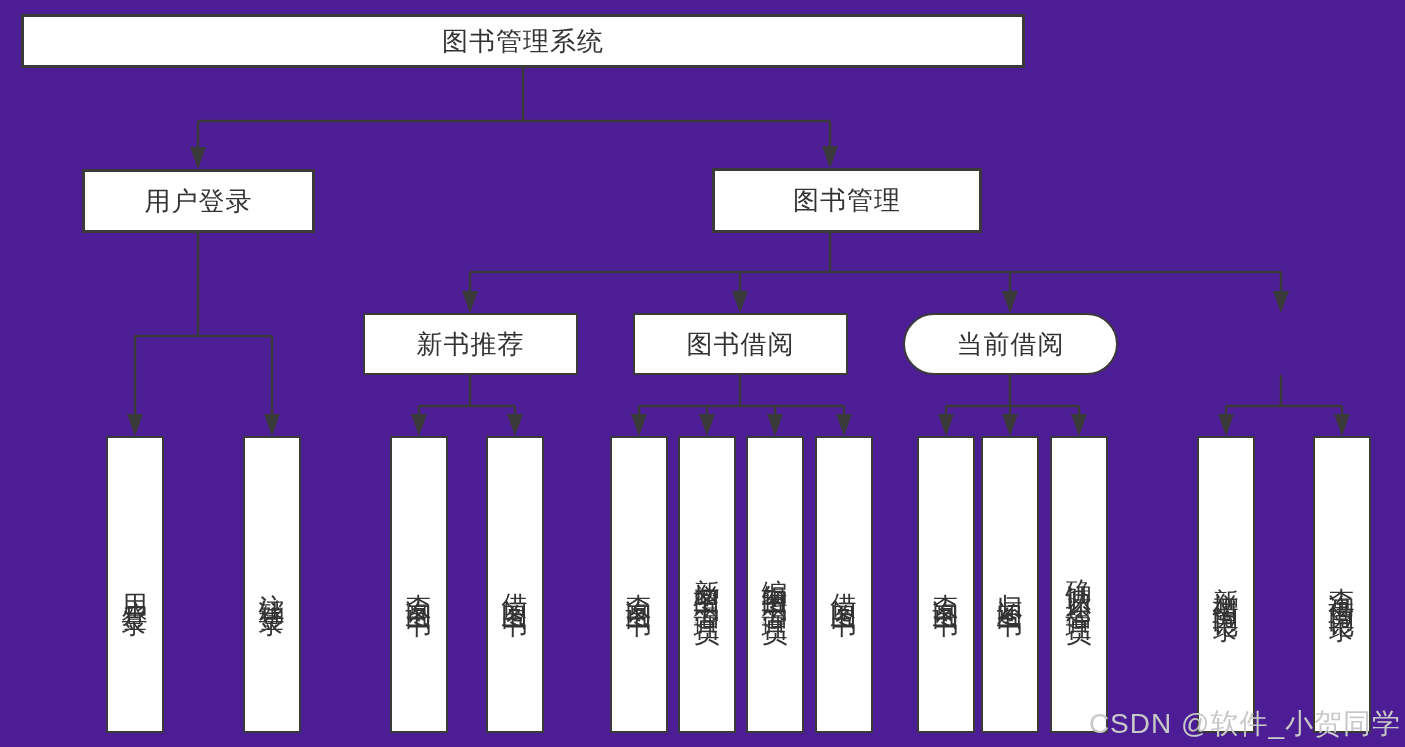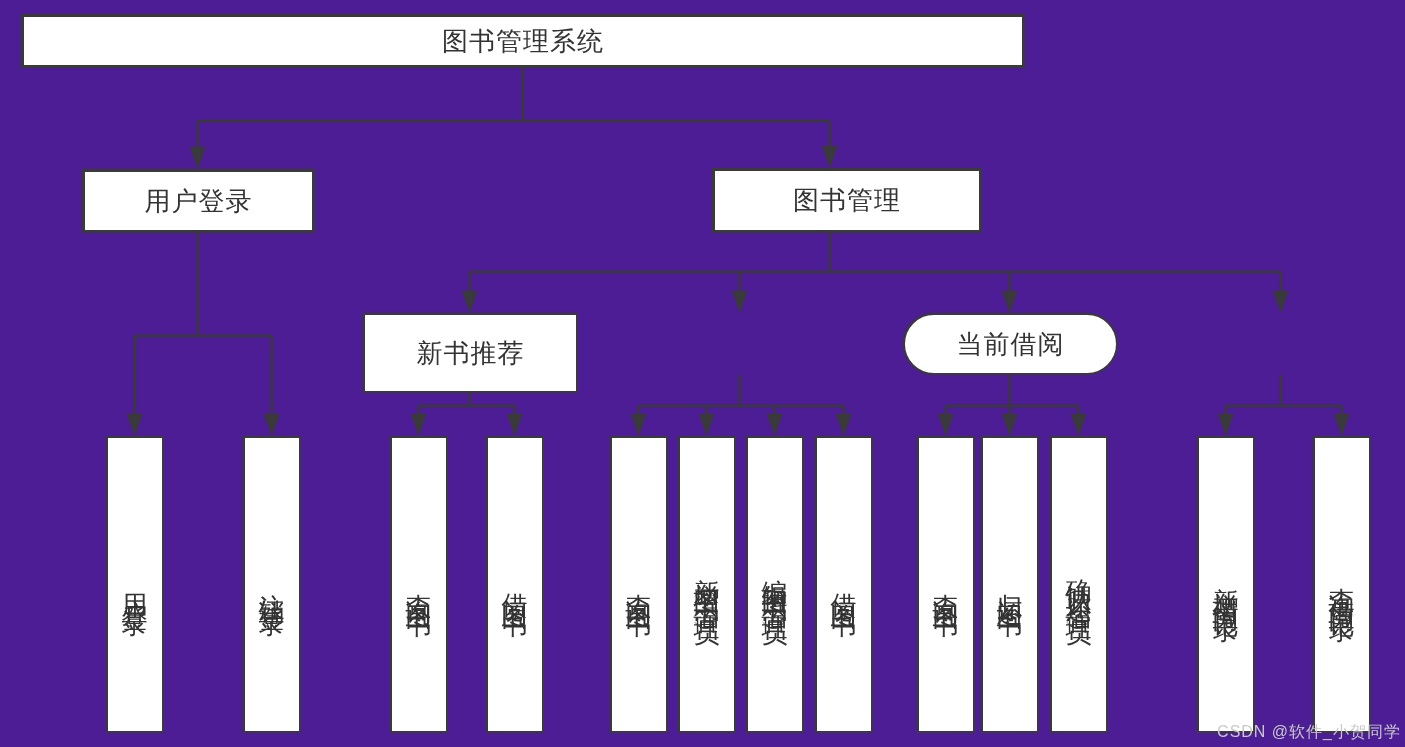--- a/index.html
+++ b/index.html
@@ -51,21 +51,21 @@
     text-orientation: mixed;
     font-size: 26px;
     letter-spacing: 6px;
     color: #333333;
     line-height: 1;
   }
   #watermark {
     position: absolute;
     right: 4px;
     bottom: 4px;
-    font-size: 16px;
+    font-size: 28px;
     color: #c9c9c9;
     letter-spacing: 1px;
     white-space: nowrap;
   }
 </style>
 </head>
 <body>
 
 <div id="stage">
 
@@ -113,22 +113,25 @@
     <span class="lbl-h">图书管理系统</span>
   </div>
 
   <div class="node lvl2" style="left:82px; top:169px; width:233px; height:64px;">
     <span class="lbl-h">用户登录</span>
   </div>
   <div class="node lvl2" style="left:712px; top:168px; width:270px; height:65px;">
     <span class="lbl-h">图书管理</span>
   </div>
 
-  <div class="node lvl3" style="left:363px; top:313px; width:215px; height:80px;">
+  <div class="node lvl3" style="left:363px; top:313px; width:215px; height:62px;">
     <span class="lbl-h">新书推荐</span>
+  </div>
+  <div class="node lvl3" style="left:633px; top:313px; width:215px; height:62px;">
+    <span class="lbl-h">图书借阅</span>
   </div>
   <div class="node lvl3" style="left:903px; top:313px; width:215px; height:62px;border-radius:31px;">
     <span class="lbl-h">当前借阅</span>
   </div>
 
   <div class="node leaf" style="left:106px;">
     <span class="lbl-v">用户登录</span>
   </div>
   <div class="node leaf" style="left:243px;">
     <span class="lbl-v">注销登录</span>

